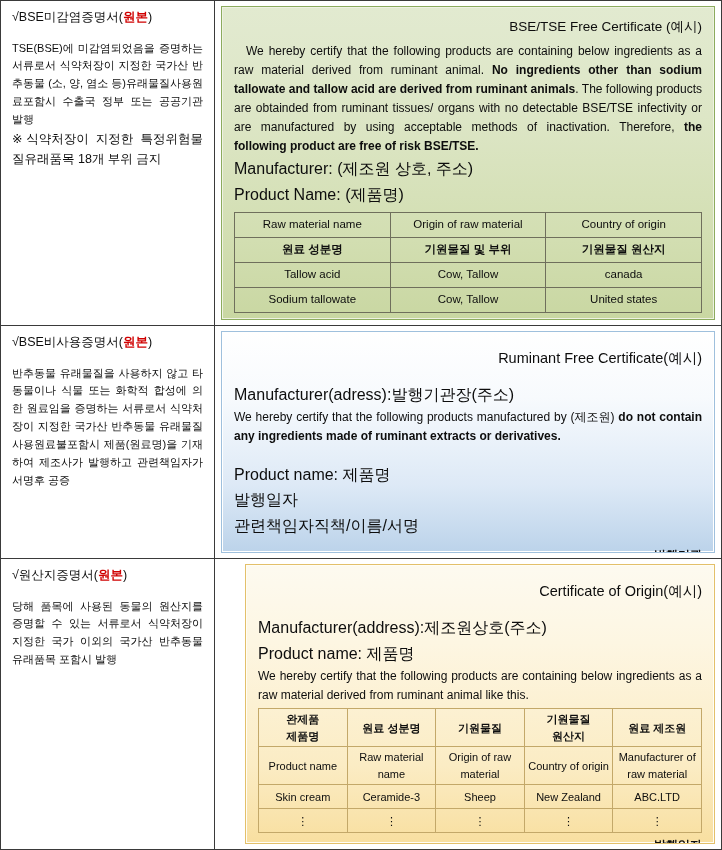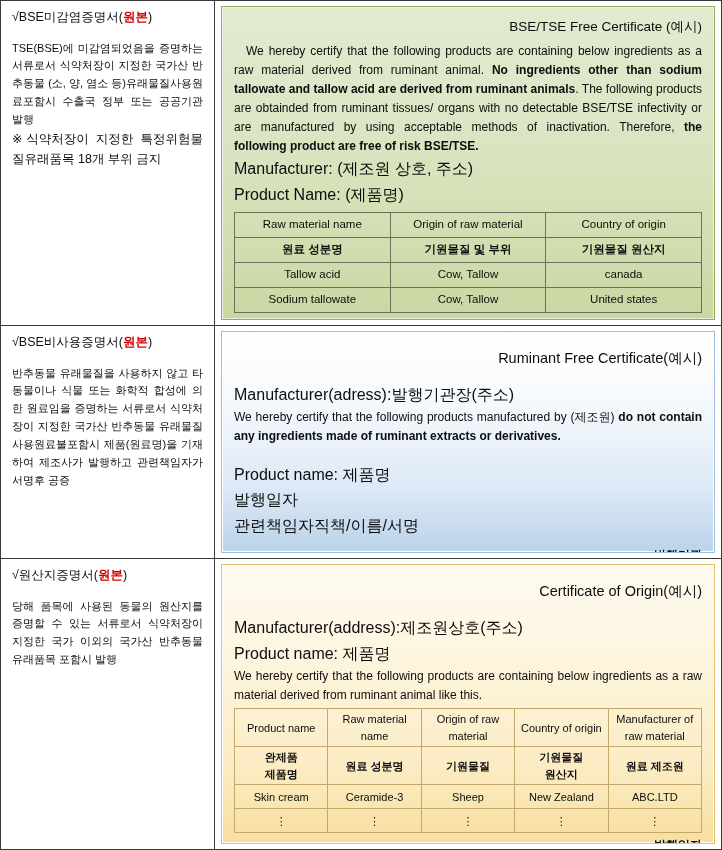--- a/index.html
+++ b/index.html
@@ -20,21 +20,21 @@
     box-sizing: border-box;
     border: 1px solid #3a3a3a;
     display: flex;
     flex-direction: column;
   }
   .row {
     display: flex;
     box-sizing: border-box;
     border-bottom: 1px solid #3a3a3a;
   }
-  .row:last-child { border-bottom: none; }
+  .row:last-child { border-bottom: none; gap: 24px; }
   .row-1 { height: 325px; }
   .row-2 { height: 233px; }
   .row-3 { height: 290px; }
 
   .left-cell {
     width: 214px;
     box-sizing: border-box;
     border-right: 1px solid #3a3a3a;
     padding: 9px 11px 6px 11px;
     overflow: hidden;
@@ -234,34 +234,34 @@
 
     <div class="right-cell">
       <div class="cert cert-yellow">
         <div class="cert-title cert-title-lg">Certificate of Origin(예시)</div>
         <div class="cert-line">Manufacturer(address):제조원상호(주소)</div>
         <div class="cert-line">Product name: 제품명</div>
         <p class="cert-para">We hereby certify that the following products are containing below ingredients as a raw material derived from ruminant animal like this.</p>
         <table class="ctab t5">
           <tbody>
             <tr>
+              <td class="kr">완제품<br>제품명</td>
+              <td class="kr">원료 성분명</td>
+              <td class="kr">기원물질</td>
+              <td class="kr">기원물질<br>원산지</td>
+              <td class="kr">원료 제조원</td>
+            </tr>
+            <tr>
               <td>Product name</td>
               <td>Raw material name</td>
               <td>Origin of raw material</td>
               <td>Country of origin</td>
               <td>Manufacturer of raw material</td>
             </tr>
             <tr>
-              <td class="kr">완제품<br>제품명</td>
-              <td class="kr">원료 성분명</td>
-              <td class="kr">기원물질</td>
-              <td class="kr">기원물질<br>원산지</td>
-              <td class="kr">원료 제조원</td>
-            </tr>
-            <tr>
               <td>Skin cream</td>
               <td>Ceramide-3</td>
               <td>Sheep</td>
               <td>New Zealand</td>
               <td>ABC.LTD</td>
             </tr>
             <tr>
               <td class="dots">⋮</td>
               <td class="dots">⋮</td>
               <td class="dots">⋮</td>

